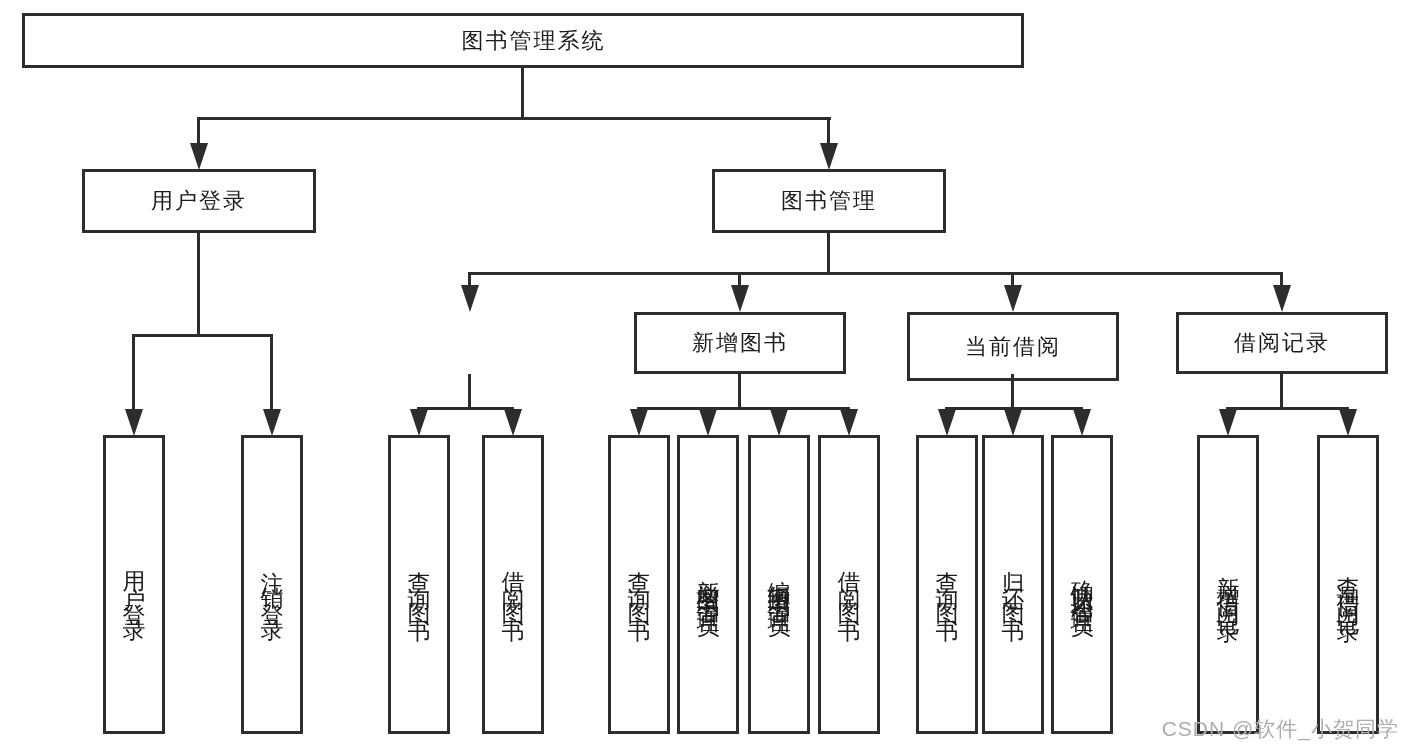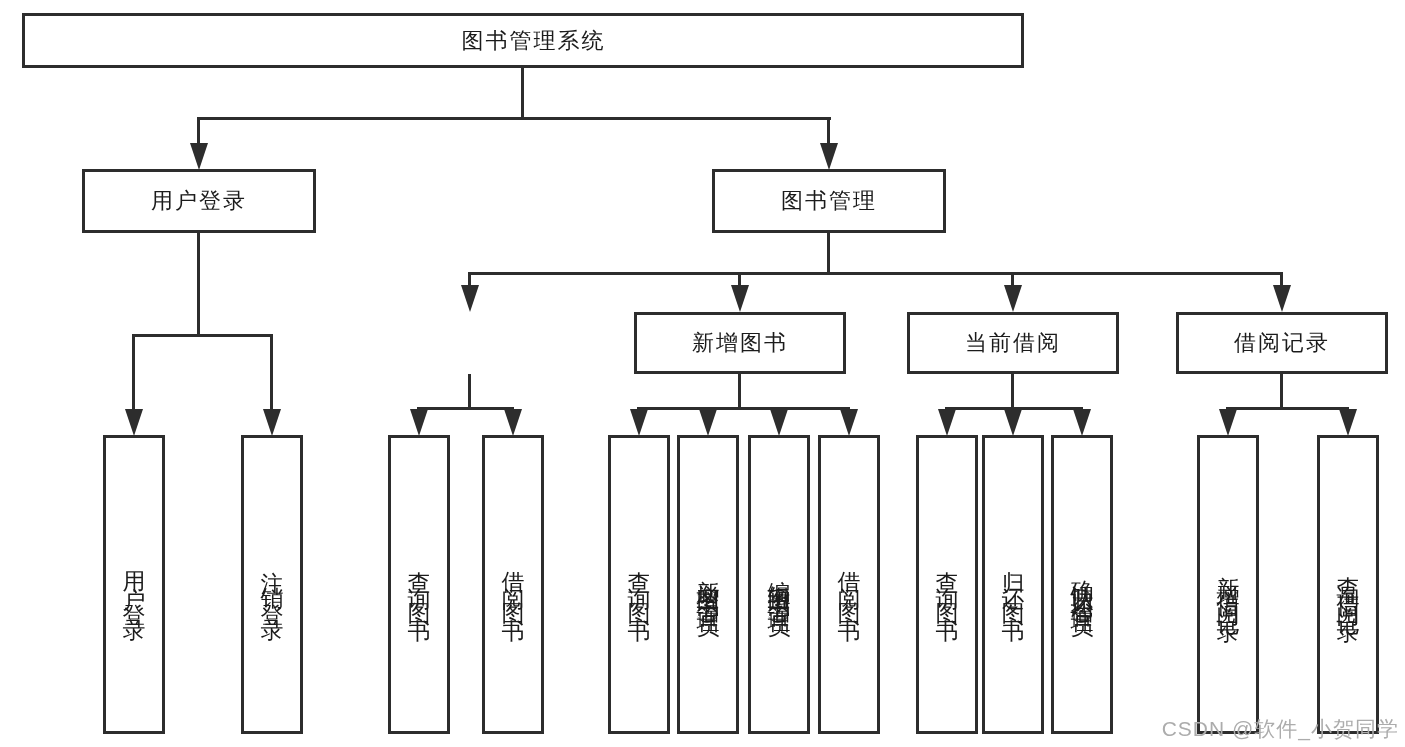--- a/index.html
+++ b/index.html
@@ -40,21 +40,21 @@
   <div class="node" style="left:82px;top:169px;width:234px;height:64px;">
     <span class="hlabel">用户登录</span>
   </div>
   <div class="node" style="left:712px;top:169px;width:234px;height:64px;">
     <span class="hlabel">图书管理</span>
   </div>
 
   <div class="node" style="left:634px;top:312px;width:212px;height:62px;">
     <span class="hlabel">新增图书</span>
   </div>
-  <div class="node" style="left:907px;top:312px;width:212px;height:62px;">
+  <div class="node" style="left:907px;top:312px;width:212px;height:69px;">
     <span class="hlabel">当前借阅</span>
   </div>
   <div class="node" style="left:1176px;top:312px;width:212px;height:62px;">
     <span class="hlabel">借阅记录</span>
   </div>
 
   <div class="node" style="left:103px;top:435px;width:62px;height:299px;">
     <span class="vtext vshort">用户登录</span>
   </div>
   <div class="node" style="left:241px;top:435px;width:62px;height:299px;">

